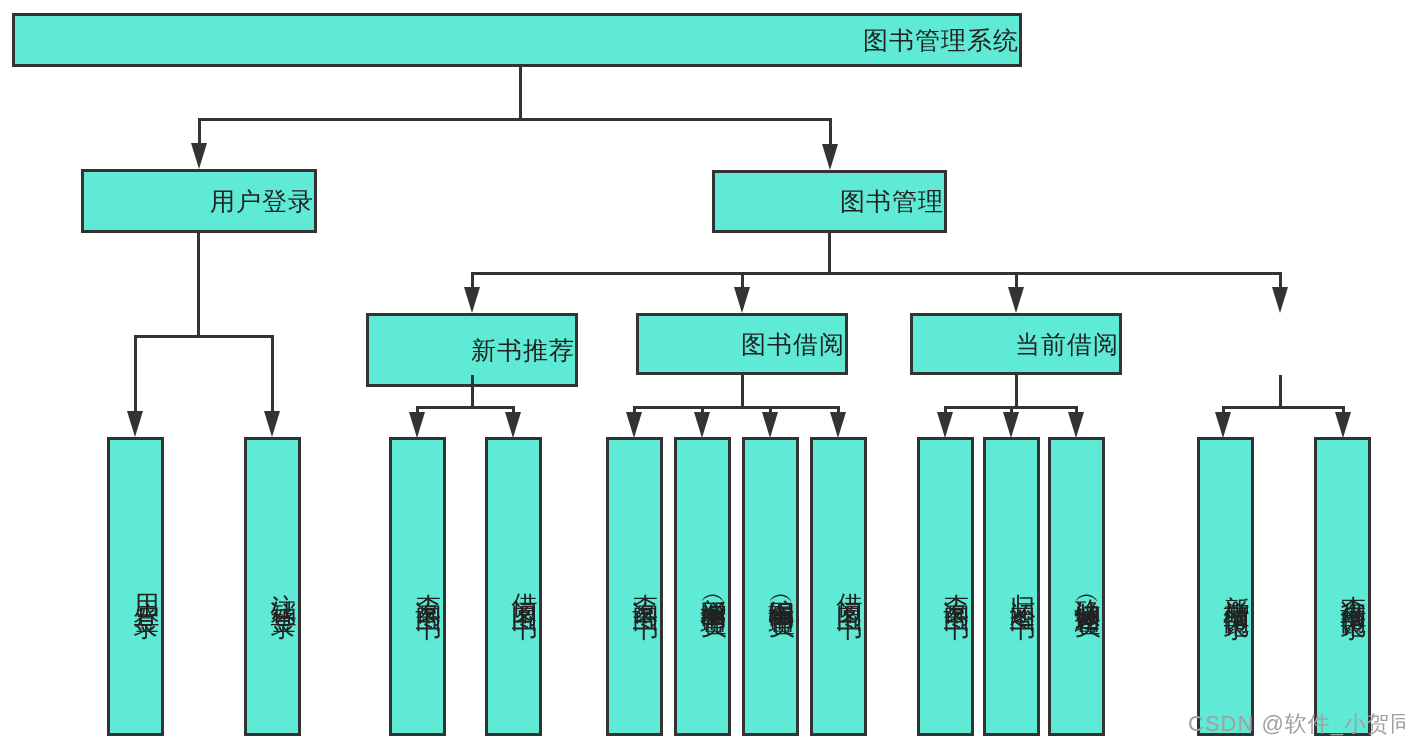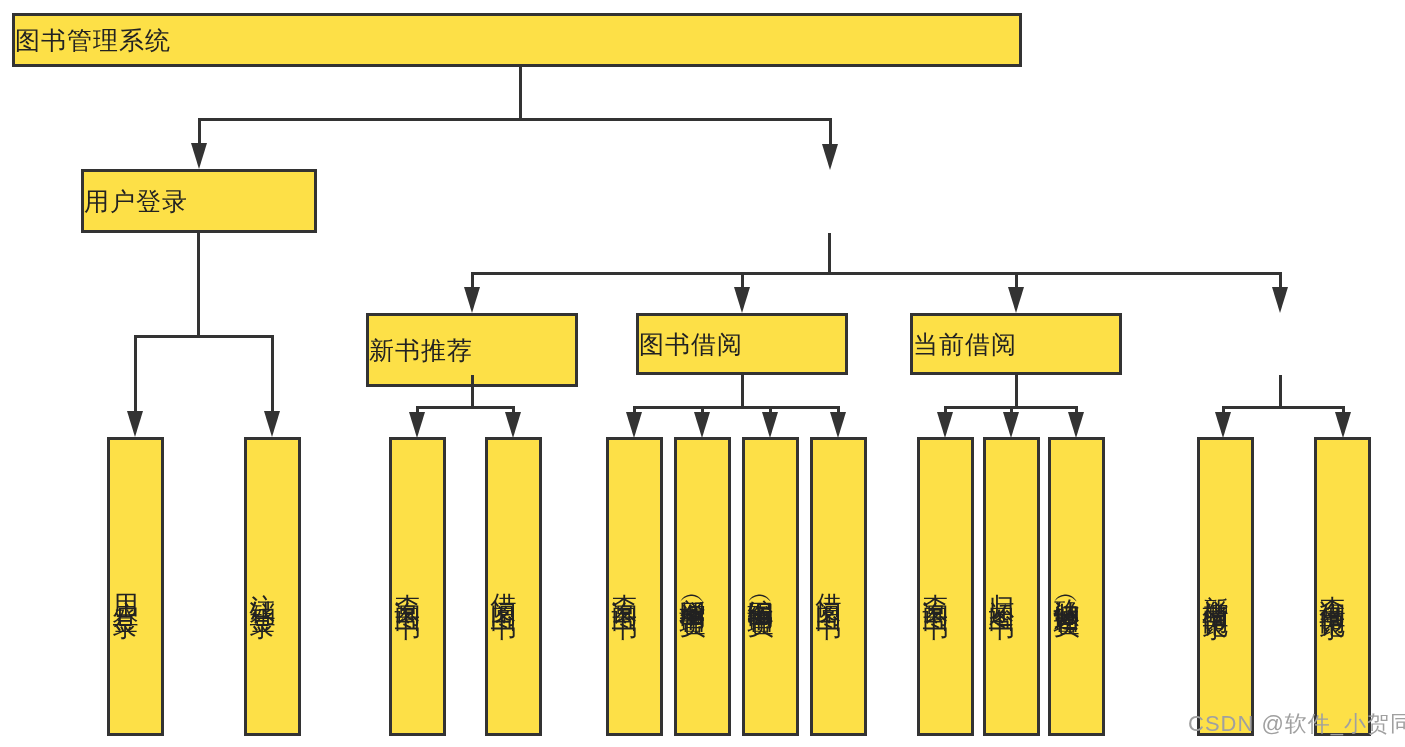--- a/index.html
+++ b/index.html
@@ -1,22 +1,22 @@
 <!DOCTYPE html>
 <html><head>
 <meta charset="utf-8">
 <style>
   html,body{margin:0;padding:0;background:#ffffff;}
   .canvas{
     position:relative;width:1405px;height:747px;background:#ffffff;overflow:hidden;
     font-family:"Liberation Sans","DejaVu Sans",sans-serif;color:#222222;
   }
   .box{
-    position:absolute;box-sizing:border-box;background:#fde047;
-    border:3px solid #333333;display:flex;align-items:center;justify-content:flex-start;
+    position:absolute;box-sizing:border-box;background:#5eead4;
+    border:3px solid #333333;display:flex;align-items:center;justify-content:flex-end;
   }
   .box.h span{font-size:25px;letter-spacing:1px;white-space:nowrap;}
   .leaf span{
     writing-mode:vertical-rl;text-orientation:mixed;
     font-size:26px;line-height:1.15;white-space:nowrap;
   }
   .v4 span{letter-spacing:7px;}
   .v6 span{letter-spacing:4px;}
   .v9 span{letter-spacing:2px;}
   .hline,.vline{position:absolute;background:#333333;}
@@ -45,20 +45,23 @@
     <span>图书管理系统</span>
   </div>
 
   <div class="vline" style="left:519px;top:65px;height:55px"></div>
   <div class="hline" style="left:198px;top:118px;width:634px"></div>
   <div class="arrow" style="left:191px;top:118px;height:51px"></div>
   <div class="arrow" style="left:822px;top:118px;height:52px"></div>
 
   <div class="box h" style="left:81px;top:169px;width:236px;height:64px">
     <span>用户登录</span>
+  </div>
+  <div class="box h" style="left:712px;top:170px;width:235px;height:63px">
+    <span>图书管理</span>
   </div>
 
   <div class="vline" style="left:197px;top:233px;height:104px"></div>
   <div class="hline" style="left:134px;top:335px;width:139px"></div>
   <div class="arrow" style="left:127px;top:335px;height:102px"></div>
   <div class="arrow" style="left:264px;top:335px;height:102px"></div>
 
   <div class="vline" style="left:828px;top:233px;height:41px"></div>
   <div class="hline" style="left:471px;top:272px;width:811px"></div>
   <div class="arrow" style="left:464px;top:272px;height:41px"></div>

